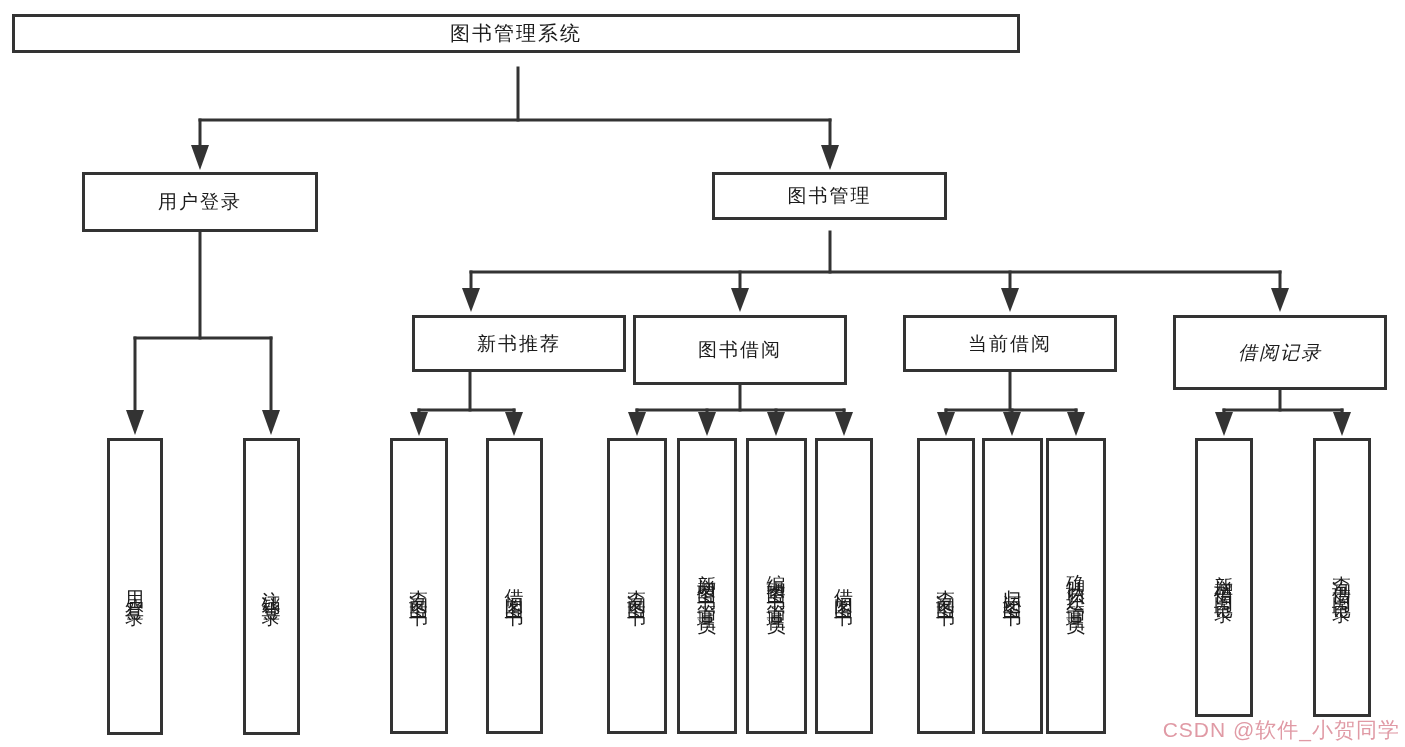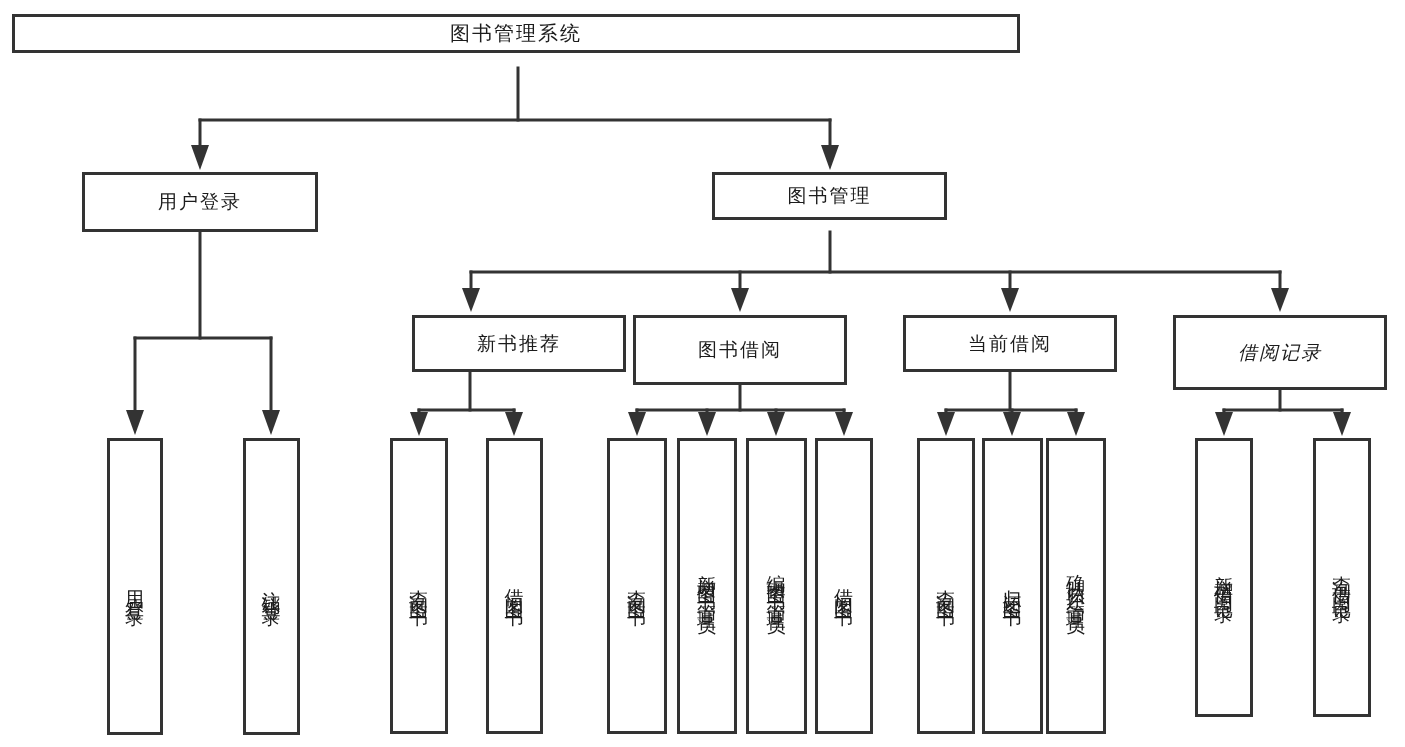--- a/index.html
+++ b/index.html
@@ -173,14 +173,15 @@
   <div class="vbox" style="left:746px; top:438px; width:61px; height:296px;">编辑图书（管理员）</div>
   <div class="vbox" style="left:815px; top:438px; width:58px; height:296px;">借阅图书</div>
 
   <div class="vbox" style="left:917px; top:438px; width:58px; height:296px;">查询图书</div>
   <div class="vbox" style="left:982px; top:438px; width:61px; height:296px;">归还图书</div>
   <div class="vbox" style="left:1046px; top:438px; width:60px; height:296px;">确认归还（管理员）</div>
 
   <div class="vbox" style="left:1195px; top:438px; width:58px; height:279px;">新增借阅记录</div>
   <div class="vbox" style="left:1313px; top:438px; width:58px; height:279px;">查询借阅记录</div>
 
+  <div class="watermark">CSDN @软件_小贺同学</div>
 
 </div>
 
 </body></html>

